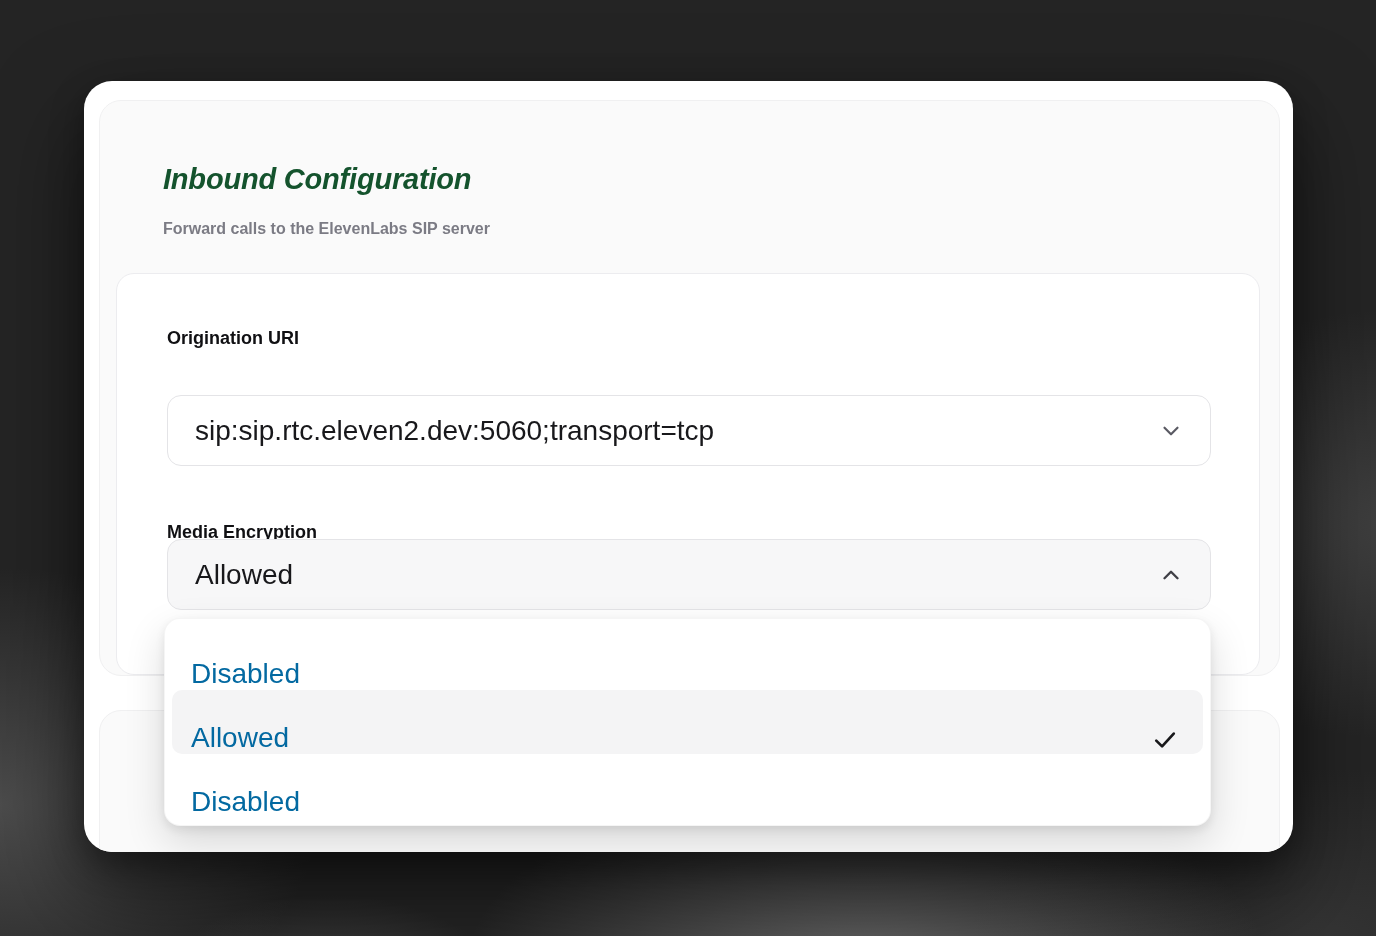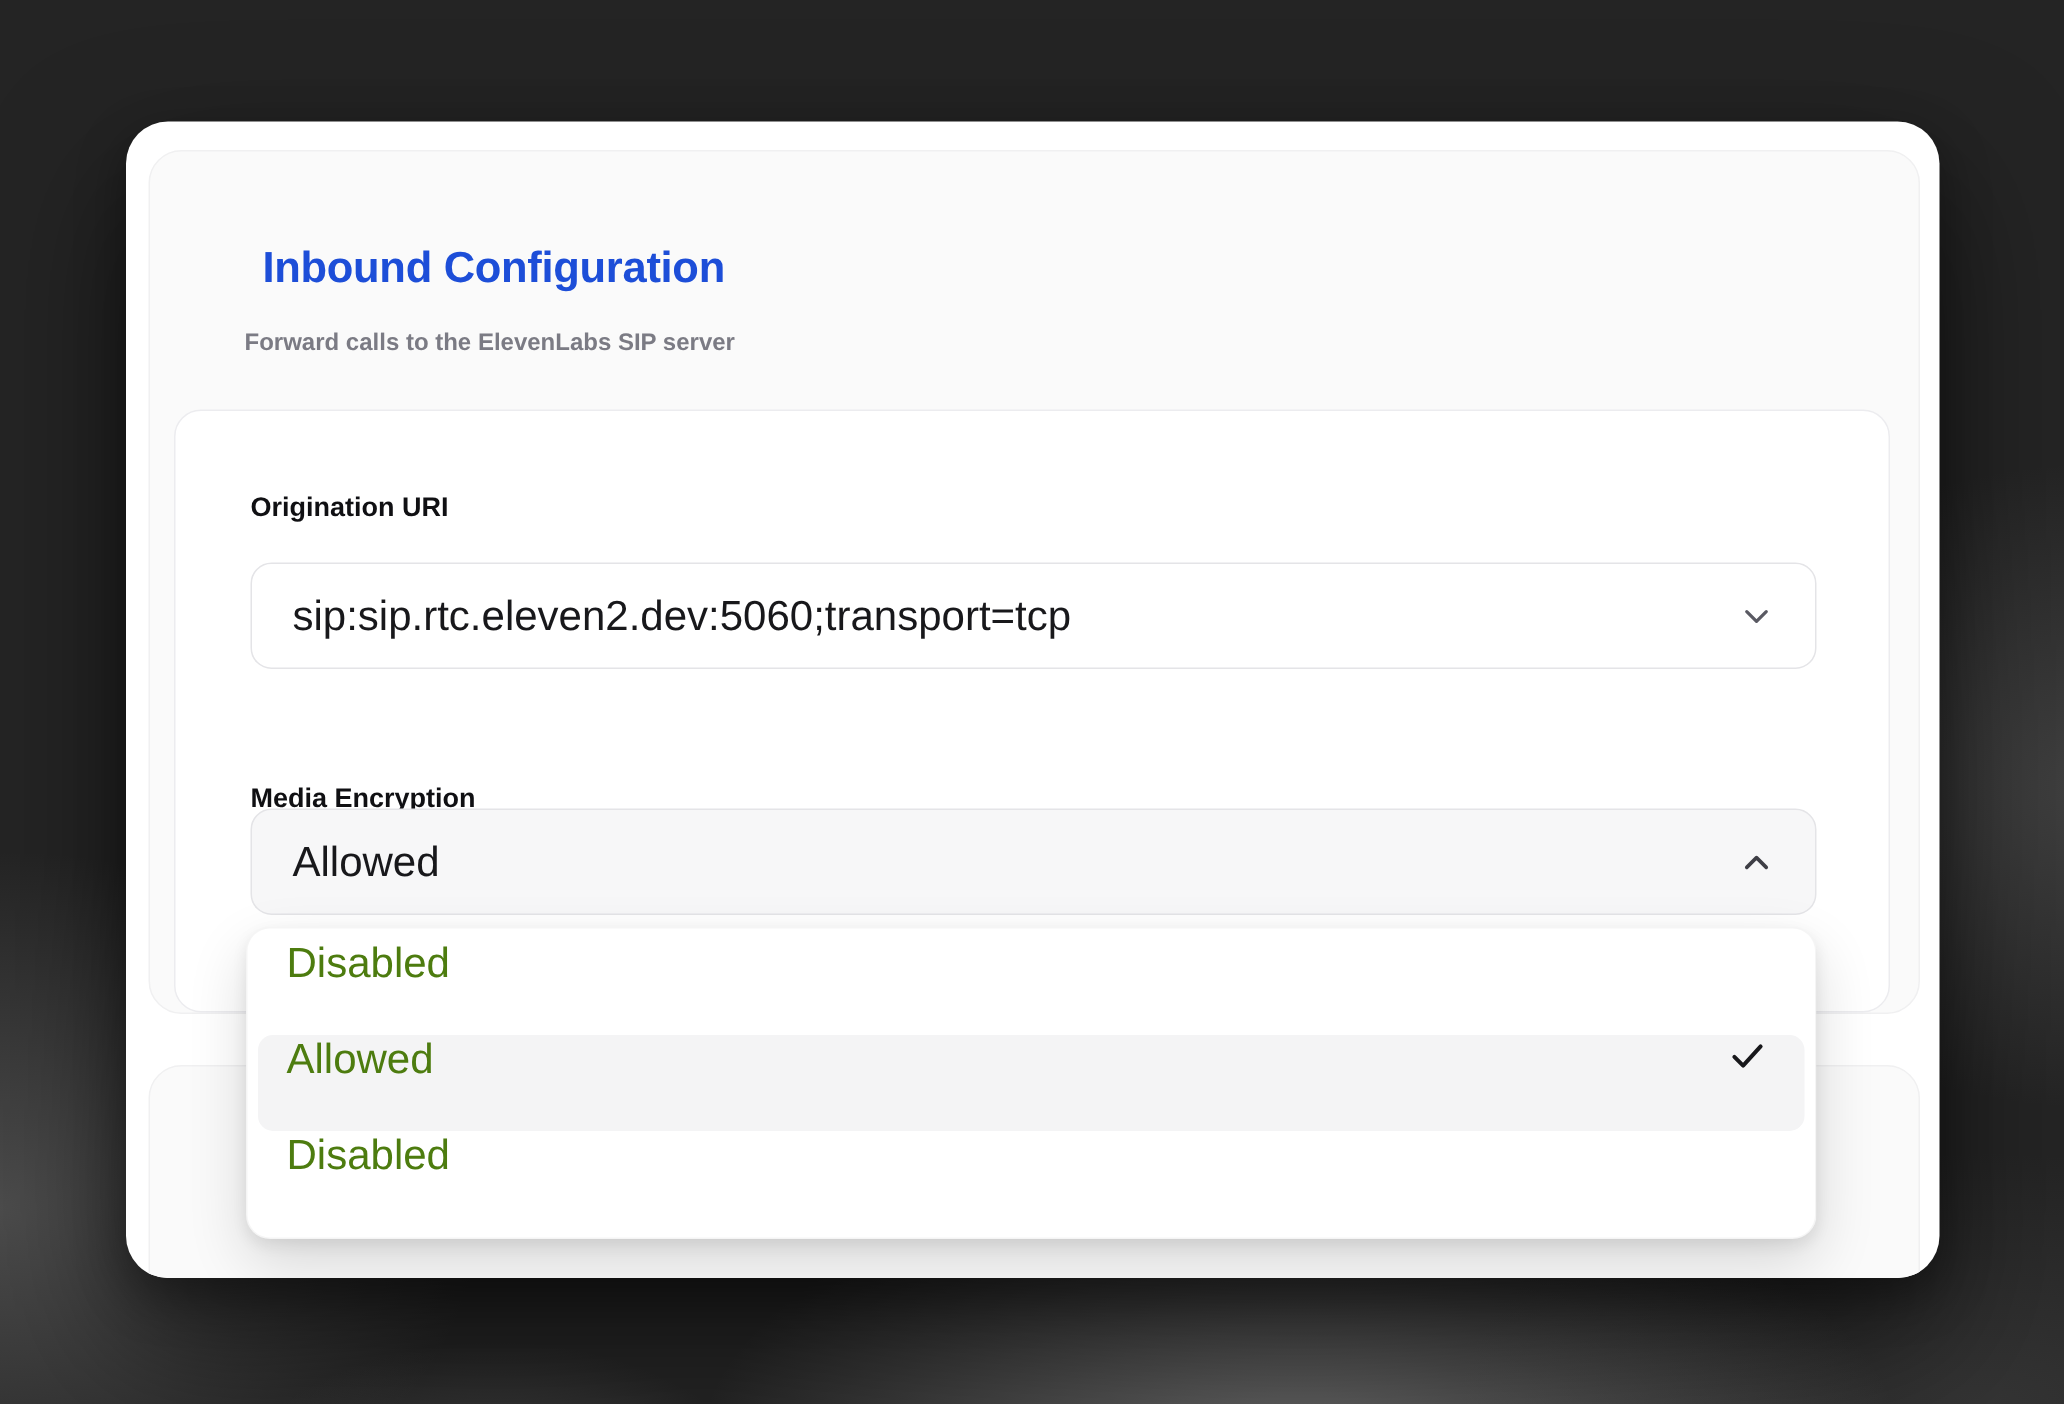--- a/index.html
+++ b/index.html
@@ -35,26 +35,27 @@
     left: 15px;
     width: 1181px;
     background: #fafafa;
     border: 1px solid #f0f0f1;
     border-radius: 22px;
   }
   .card-inbound  { top: 19px;  height: 576px; }
   .card-outbound { top: 629px; height: 260px; }
   .section-title {
     position: absolute;
-    left: 75px;
+    left: 63px;
     font-size: 29px;
     font-weight: 600;
     letter-spacing: -0.2px;
-    color: #1d4ed8;
+    color: #14532d;
     white-space: nowrap;
+    font-style: italic;
   }
   .section-subtitle {
     position: absolute;
     left: 63px;
     font-size: 16px;
     font-weight: 700;
     color: #7b7b84;
     white-space: nowrap;
   }
   .card-inbound .section-title    { top: 62px; }
@@ -86,21 +87,21 @@
     width: 1044px; height: 71px;
     border: 1px solid #e4e4e7;
     border-radius: 14px;
     background: #ffffff;
     display: flex;
     align-items: center;
     justify-content: space-between;
     padding: 0 26px 0 27px;
     cursor: pointer;
   }
-  .select-origination { top: 101px; gap: 47px; }
+  .select-origination { top: 121px; gap: 47px; }
   .select-media       { top: 265px; background: #f7f7f8; }
   .select-value {
     font-size: 28px;
     color: #18181b;
     white-space: nowrap;
   }
   .chevron { flex: 0 0 auto; display: block; }
 
   .dropdown {
     position: absolute;
@@ -113,25 +114,25 @@
     padding: 7px;
     display: flex;
     flex-direction: column;
     z-index: 10;
   }
   .dropdown-option {
     height: 64px;
     flex: 1 1 auto;
     border-radius: 10px;
     display: flex;
-    align-items: flex-start;
+    align-items: flex-end;
     justify-content: space-between;
     padding: 0 24px 0 19px;
     font-size: 28px;
-    color: #4d7c0f;
+    color: #0369a1;
     cursor: pointer;
     white-space: nowrap;
   }
   .dropdown-option.is-selected { background: #f4f4f5; }
 </style>
 </head>
 <body>
 
 <div class="stage">
   <div class="modal">

